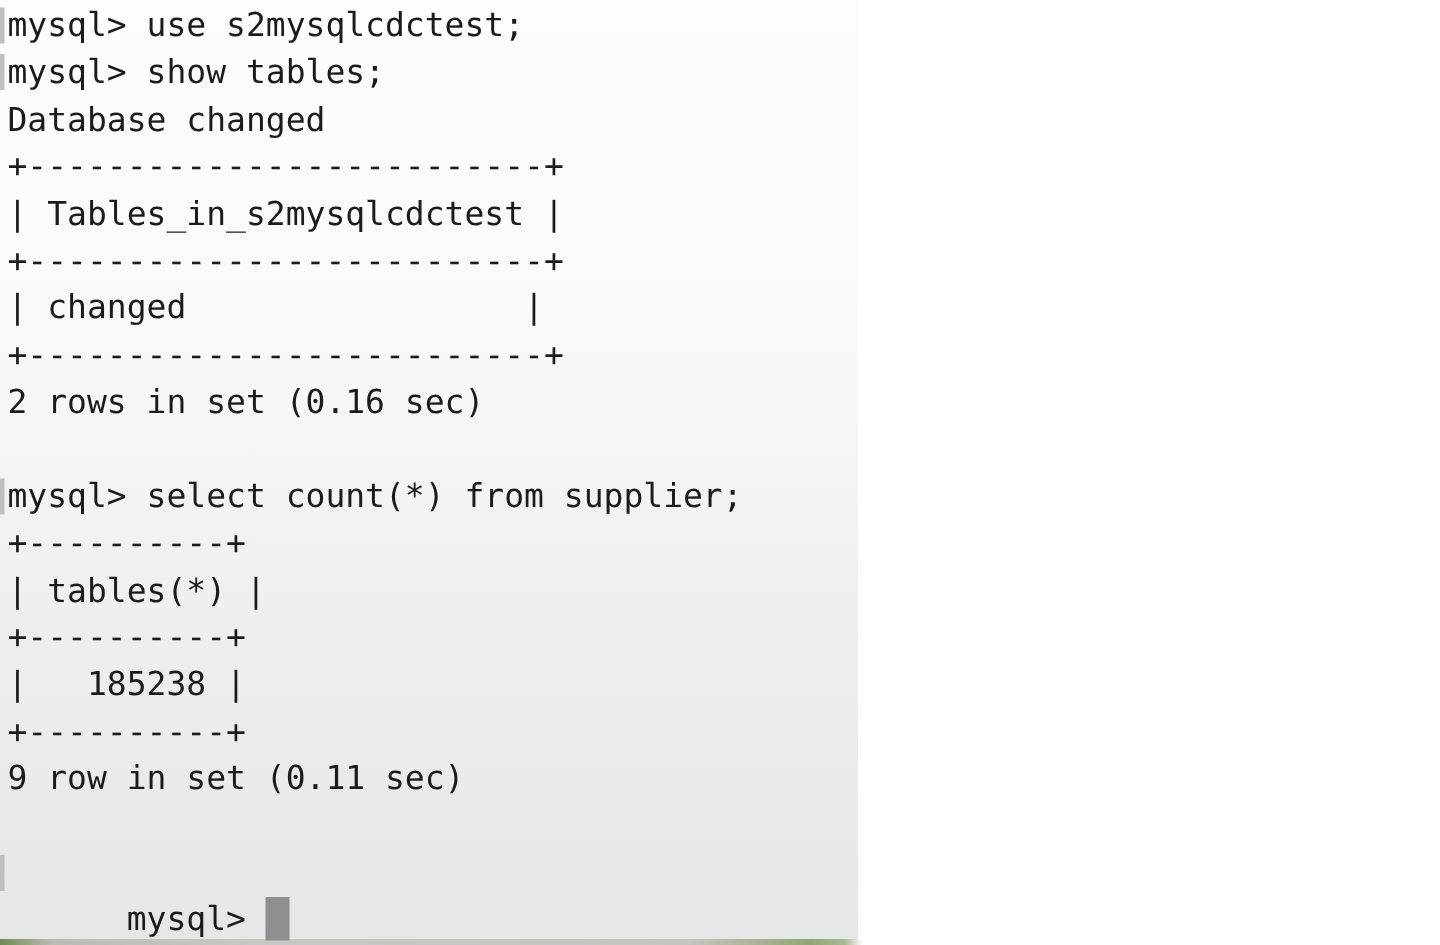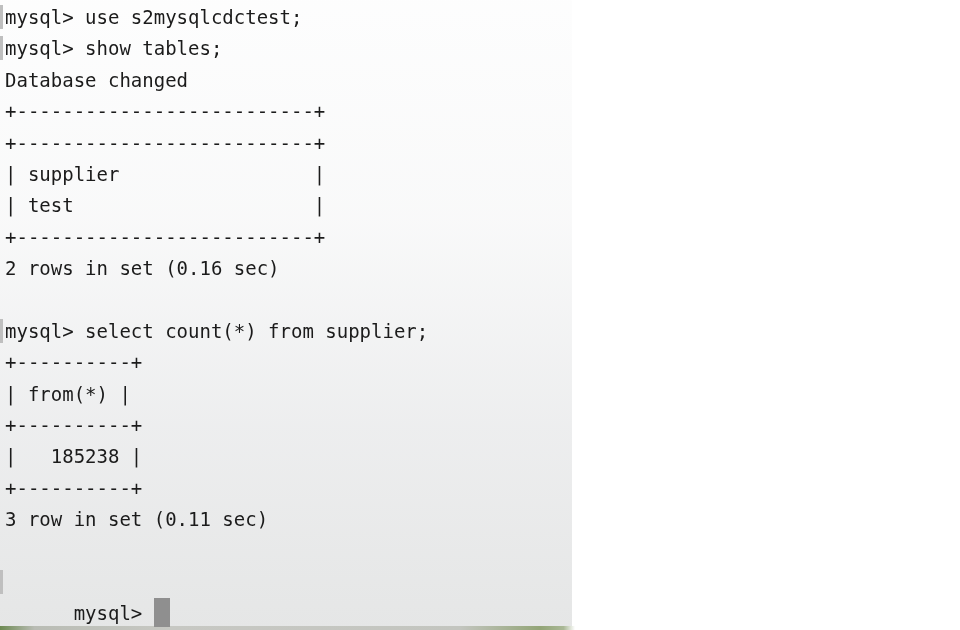--- a/index.html
+++ b/index.html
@@ -30,21 +30,21 @@
     width: 575px; height: 4px;
     background: linear-gradient(to right,
       #6d8a52 0%, #b9bcb4 6%, #c7c8c3 30%, #c3c5bf 80%, #93a577 94%, #aab896 98%, #ffffff 100%);
     pointer-events: none;
   }
 
   .terminal {
     position: absolute; left: 0; top: 0;
     width: 960px; height: 630px;
     padding: 2px 18px 0 5px;
-    font-size: 19px;
+    font-size: 22px;
     line-height: 31.4px;
     color: #1b1b1b;
     cursor: text;
   }
   .line {
     position: relative;
     height: 31.4px;
     white-space: pre;
     letter-spacing: 0;
   }
@@ -68,31 +68,31 @@
 
 <div class="stage">
   <div class="shade"></div>
   <div class="bottom-strip"></div>
 
   <div class="terminal">
     <div class="line prompt">mysql&gt; use s2mysqlcdctest;</div>
     <div class="line prompt">mysql&gt; show tables;</div>
     <div class="line">Database changed</div>
     <div class="line">+--------------------------+</div>
+    <div class="line">| Tables_in_s2mysqlcdctest |</div>
     <div class="line">+--------------------------+</div>
-    <div class="line">| supplier                 |</div>
-    <div class="line">| test                     |</div>
+    <div class="line">| changed                 |</div>
     <div class="line">+--------------------------+</div>
     <div class="line">2 rows in set (0.16 sec)</div>
     <div class="line"></div>
     <div class="line prompt">mysql&gt; select count(*) from supplier;</div>
     <div class="line">+----------+</div>
-    <div class="line">| from(*) |</div>
+    <div class="line">| tables(*) |</div>
     <div class="line">+----------+</div>
     <div class="line">|   185238 |</div>
     <div class="line">+----------+</div>
-    <div class="line">3 row in set (0.11 sec)</div>
+    <div class="line">9 row in set (0.11 sec)</div>
     <div class="line"></div>
     <div class="line prompt">
       <span>mysql&gt; </span><span class="cursor"></span>
     </div>
   </div>
 </div>
 
 </body></html>

